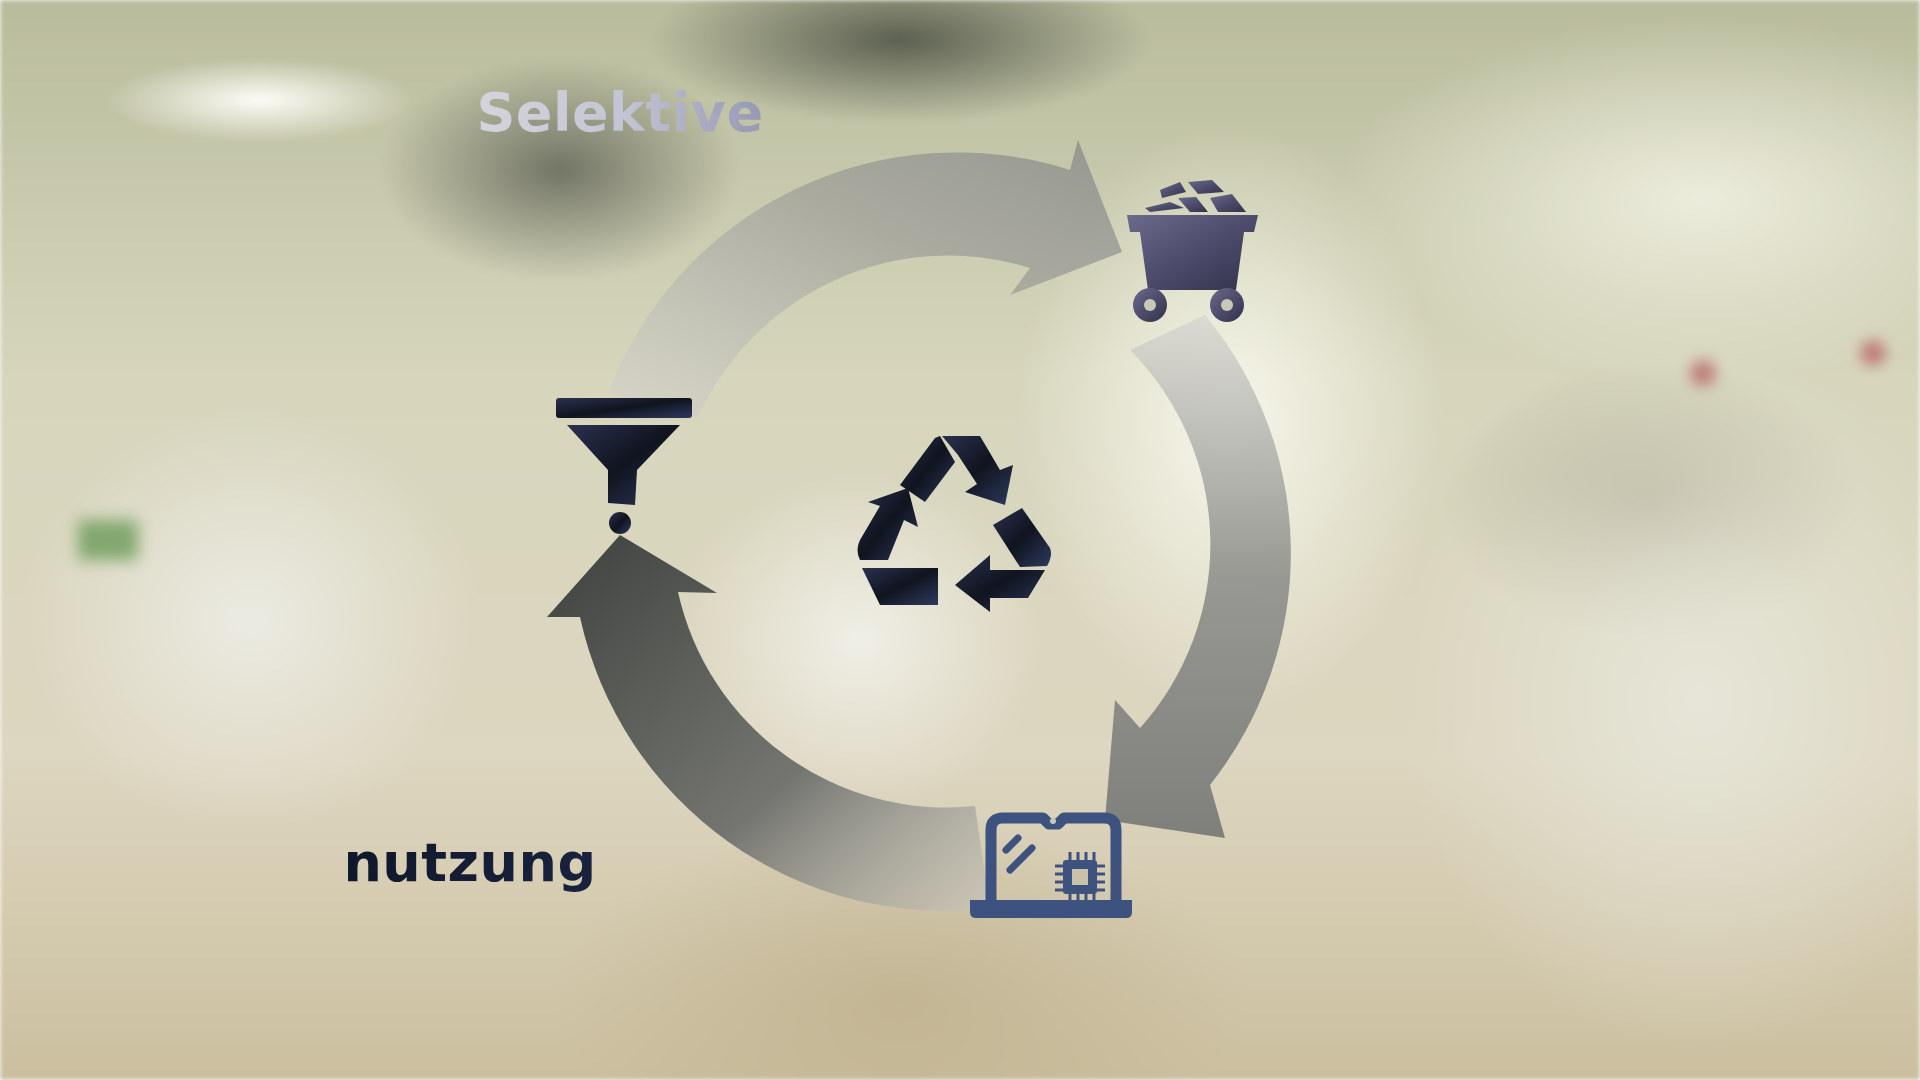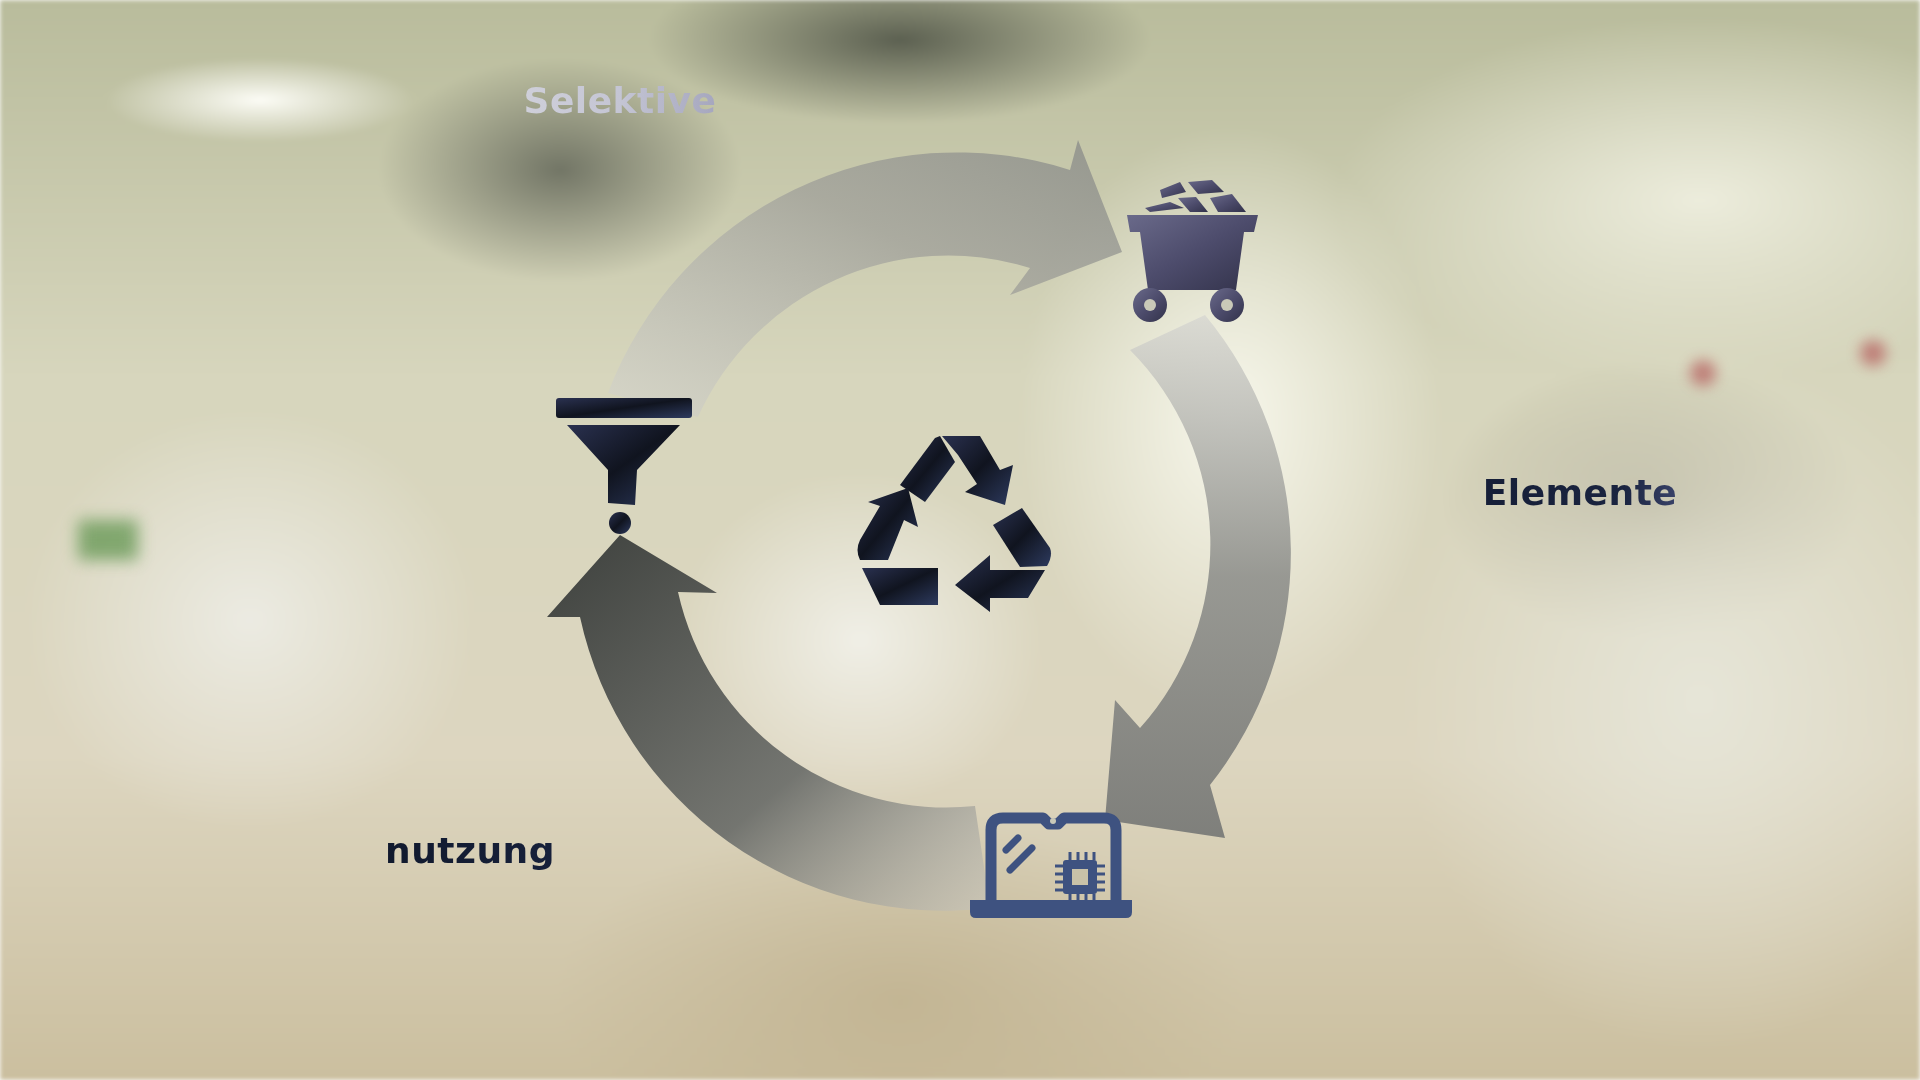--- a/index.html
+++ b/index.html
@@ -14,21 +14,21 @@
       radial-gradient(ellipse 300px 420px at 1230px 420px, rgba(250,250,240,0.9), transparent 70%),
       radial-gradient(ellipse 420px 500px at 1700px 700px, rgba(232,232,220,0.85), transparent 70%),
       radial-gradient(ellipse 320px 300px at 250px 620px, rgba(240,240,235,0.8), transparent 70%),
       radial-gradient(ellipse 260px 240px at 860px 640px, rgba(245,245,240,0.8), transparent 70%),
       radial-gradient(ellipse 500px 260px at 900px 1000px, rgba(190,175,140,0.7), transparent 70%),
       radial-gradient(ellipse 300px 200px at 1650px 500px, rgba(120,115,90,0.35), transparent 70%),
       linear-gradient(180deg,#b9bc9c 0%,#d7d6bd 35%,#ddd6c0 70%,#cbbf9f 100%);
     filter:blur(2px);}
   .green-spot{position:absolute;left:78px;top:520px;width:60px;height:40px;background:#6a9a58;filter:blur(8px);opacity:.8;}
   .red-spot{position:absolute;width:26px;height:26px;border-radius:50%;background:#b45a5a;filter:blur(7px);opacity:.7;}
-  .label{position:absolute;font-weight:bold;text-align:center;line-height:1.3;font-size:36px;letter-spacing:0.5px;}
+  .label{position:absolute;font-weight:bold;text-align:center;line-height:1.3;font-size:54px;letter-spacing:0.5px;}
   .label span{display:block;}
   .lbl-sel{left:440px;top:78px;width:360px;color:#c9cad8;
     background:linear-gradient(90deg,#d8d8de 0%,#c4c5d4 50%,#8b8cab 100%);
     -webkit-background-clip:text;background-clip:text;-webkit-text-fill-color:transparent;}
   .lbl-hoch{left:1360px;top:470px;width:440px;
     background:linear-gradient(90deg,#121a30 0%,#1a2440 60%,#5a6294 85%,#7c84ad 100%);
     -webkit-background-clip:text;background-clip:text;-webkit-text-fill-color:transparent;}
   .lbl-res{left:310px;top:828px;width:320px;
     background:linear-gradient(90deg,#0e1628 0%,#1a2440 100%);
     -webkit-background-clip:text;background-clip:text;-webkit-text-fill-color:transparent;}
@@ -131,17 +131,16 @@
     <path d="M 1045 570 L 990 570 L 990 555 L 955 585 L 990 612 L 990 598 L 1028 598 Z"></path>
     <path d="M 862 568 L 938 568 L 938 605 L 880 605 Z"></path>
     <path d="M 860 560 Q 855 550 860 540 L 880 506 L 868 502 L 908 488 L 918 527 L 904 520 L 888 560 Z"></path>
   </g>
 </svg>
 
 <div class="label lbl-sel">
   <span>Selektive</span>
 </div>
 <div class="label lbl-hoch">
-  <span>Elemente</span>
 </div>
 <div class="label lbl-res">
   <span>nutzung</span>
 </div>
 
 </body></html>

